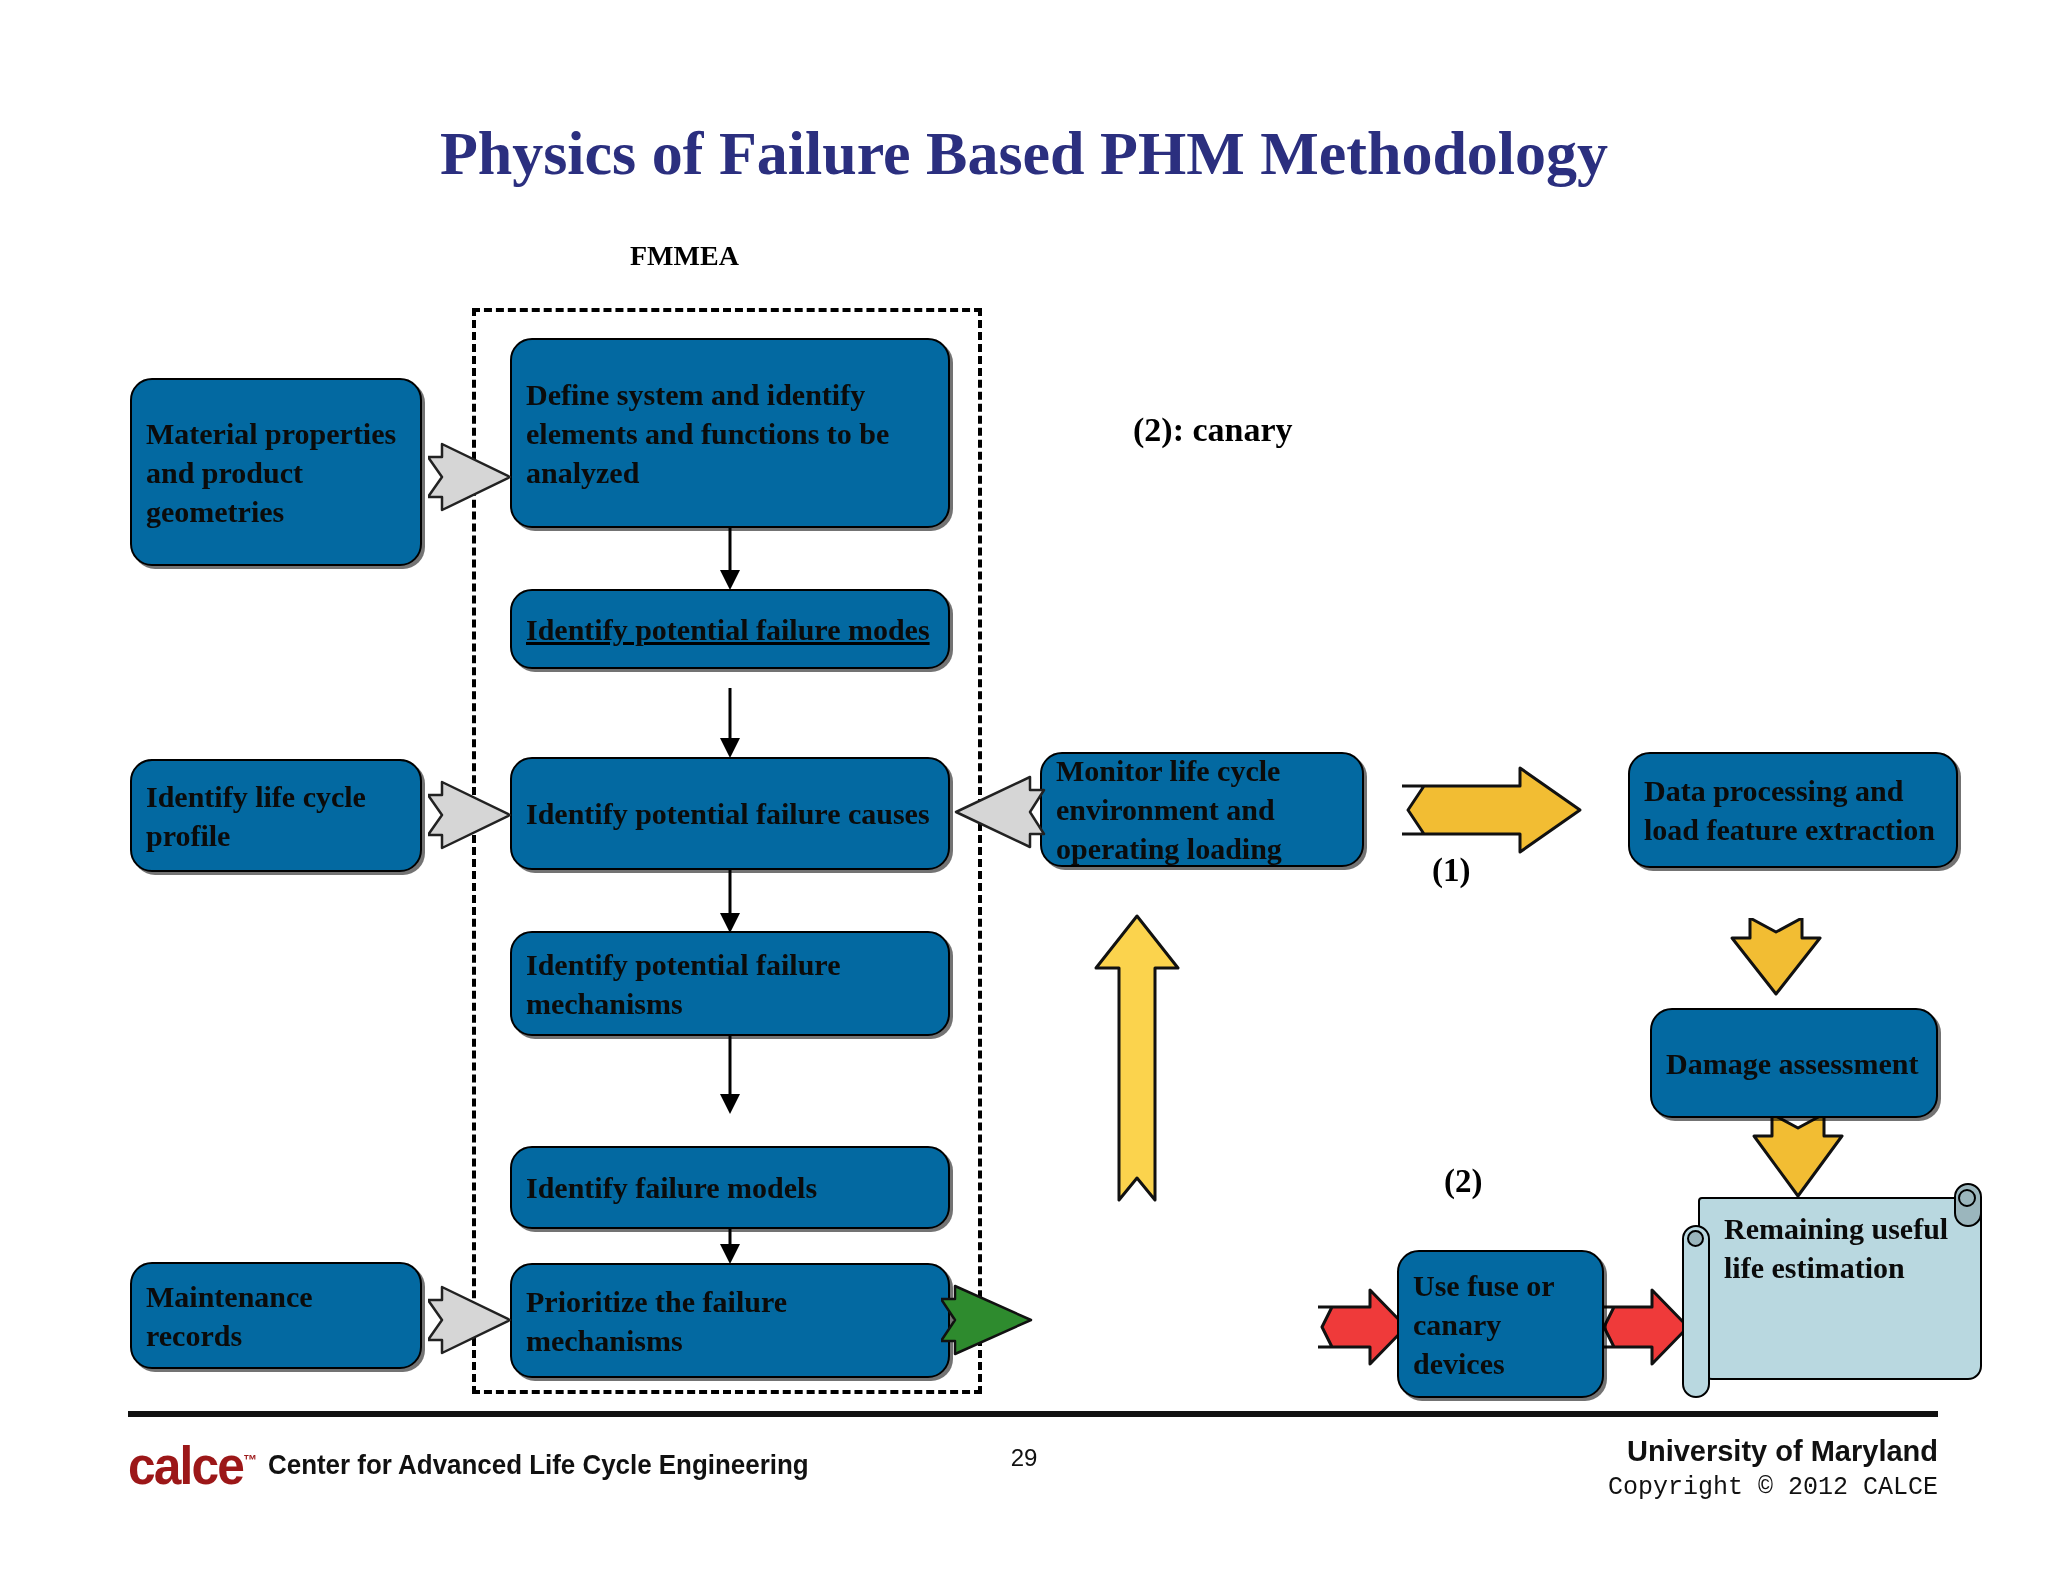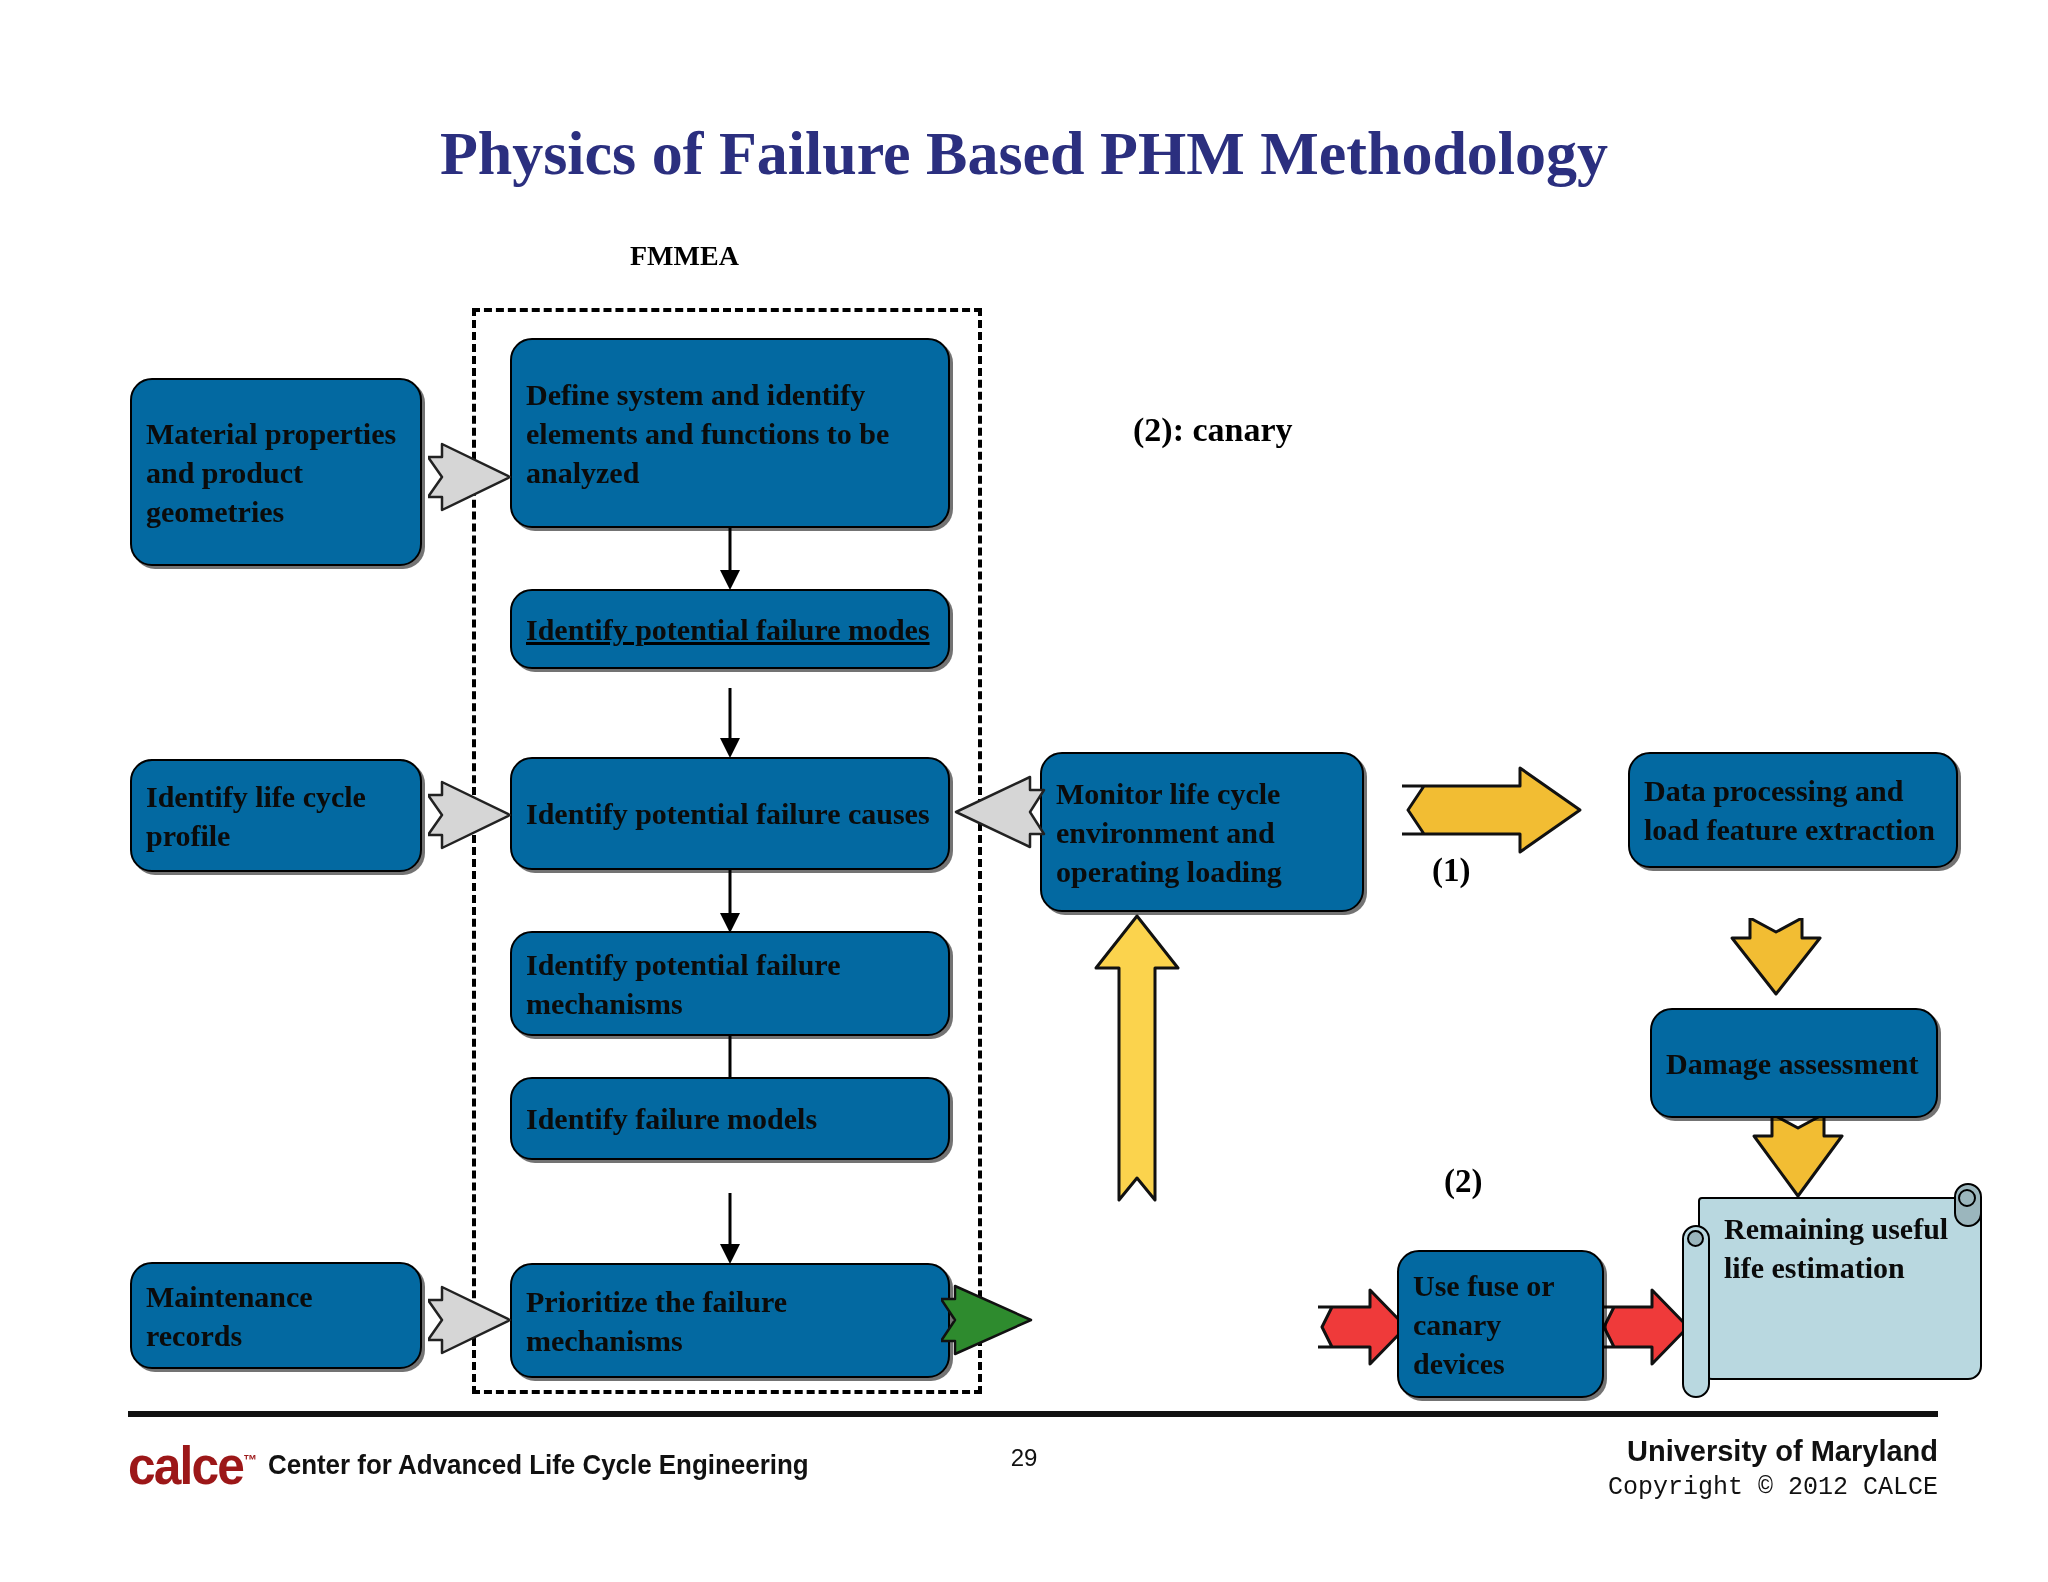--- a/index.html
+++ b/index.html
@@ -172,29 +172,29 @@
   </div>
 
   <div class="pbox s30" style="left:510px; top:757px; width:440px; height:113px;">
     <div class="txt">Identify potential failure causes</div>
   </div>
 
   <div class="pbox s30" style="left:510px; top:931px; width:440px; height:105px;">
     <div class="txt">Identify potential failure mechanisms</div>
   </div>
 
-  <div class="pbox s30" style="left:510px; top:1077px; width:440px; height:83px;">
+  <div class="pbox s30" style="left:510px; top:1146px; width:440px; height:83px;">
     <div class="txt">Identify failure models</div>
   </div>
 
   <div class="pbox s30" style="left:510px; top:1263px; width:440px; height:115px;">
     <div class="txt">Prioritize the failure mechanisms</div>
   </div>
 
-  <div class="pbox s30" style="left:1040px; top:752px; width:324px; height:160px;">
+  <div class="pbox s30" style="left:1040px; top:752px; width:324px; height:115px;">
     <div class="txt">Monitor life cycle environment and operating loading</div>
   </div>
 
   <div class="pbox s30" style="left:1628px; top:752px; width:330px; height:116px;">
     <div class="txt">Data processing and load feature extraction</div>
   </div>
 
   <div class="pbox s30" style="left:1650px; top:1008px; width:288px; height:110px;">
     <div class="txt">Damage assessment</div>
   </div>

